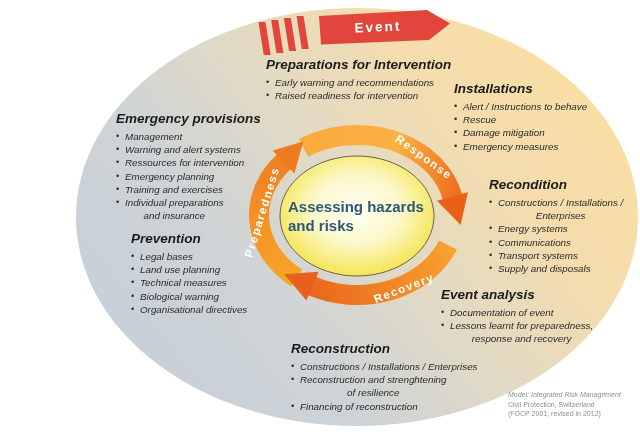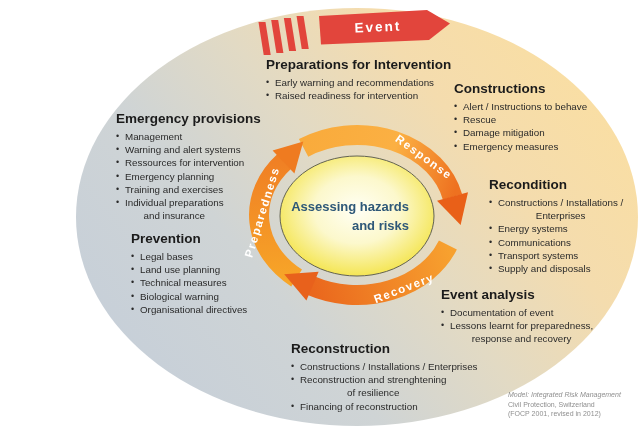--- a/index.html
+++ b/index.html
@@ -1,29 +1,29 @@
 <!DOCTYPE html>
 <html><head>
 <meta charset="utf-8">
 <style>
   html,body{margin:0;padding:0;background:#ffffff;}
   .stage{
     position:relative;width:640px;height:432px;overflow:hidden;
     font-family:"Liberation Sans", sans-serif;background:#ffffff;
   }
   .stage svg{position:absolute;left:0;top:0;}
-  .sec{position:absolute;color:#2a2a2a;}
+  .sec{position:absolute;color:#2a2a2a;font-style:italic;}
   .sec-title{font-size:13.5px;font-weight:bold;color:#1b1b1b;margin-bottom:4px;line-height:15px;}
   .li{display:flex;align-items:flex-start;line-height:13.2px;}
   .blt{width:9px;flex:0 0 9px;font-size:9px;line-height:13.2px;color:#2a2a2a;}
   .it{font-size:9.8px;color:#2a2a2a;white-space:pre-line;text-align:center;}
   .center-label{
-    position:absolute;left:339px;top:216px;width:140px;
+    position:absolute;left:358px;top:216px;width:140px;
     transform:translate(-50%,-50%);
-    font-size:13px;font-weight:bold;color:#2e5878;text-align:right;line-height:19px;
+    font-size:15px;font-weight:bold;color:#2e5878;text-align:left;line-height:19px;
   }
   .cyc{
     position:absolute;font-size:11.5px;font-weight:bold;color:#ffffff;
     letter-spacing:1.5px;white-space:nowrap;
   }
   .cyc-resp{left:424px;top:157px;transform:translate(-50%,-50%) rotate(36deg);}
   .cyc-prep{left:262px;top:212px;transform:translate(-50%,-50%) rotate(-73deg);}
   .cyc-rec {left:404px;top:288px;transform:translate(-50%,-50%) rotate(-21deg);}
   .evt-label{
     position:absolute;left:378px;top:27px;transform:translate(-50%,-50%) rotate(-2.5deg);
@@ -105,21 +105,21 @@
         <span class="blt">•</span>
         <span class="it">Early warning and recommendations</span>
       </div>
     <div class="li">
         <span class="blt">•</span>
         <span class="it">Raised readiness for intervention</span>
       </div>
   </div>
 
   <div class="sec" style="left:454px;top:81px;width:175px;">
-    <div class="sec-title">Constructions</div>
+    <div class="sec-title">Installations</div>
     <div class="li">
         <span class="blt">•</span>
         <span class="it">Alert / Instructions to behave</span>
       </div>
     <div class="li">
         <span class="blt">•</span>
         <span class="it">Rescue</span>
       </div>
     <div class="li">
         <span class="blt">•</span>

